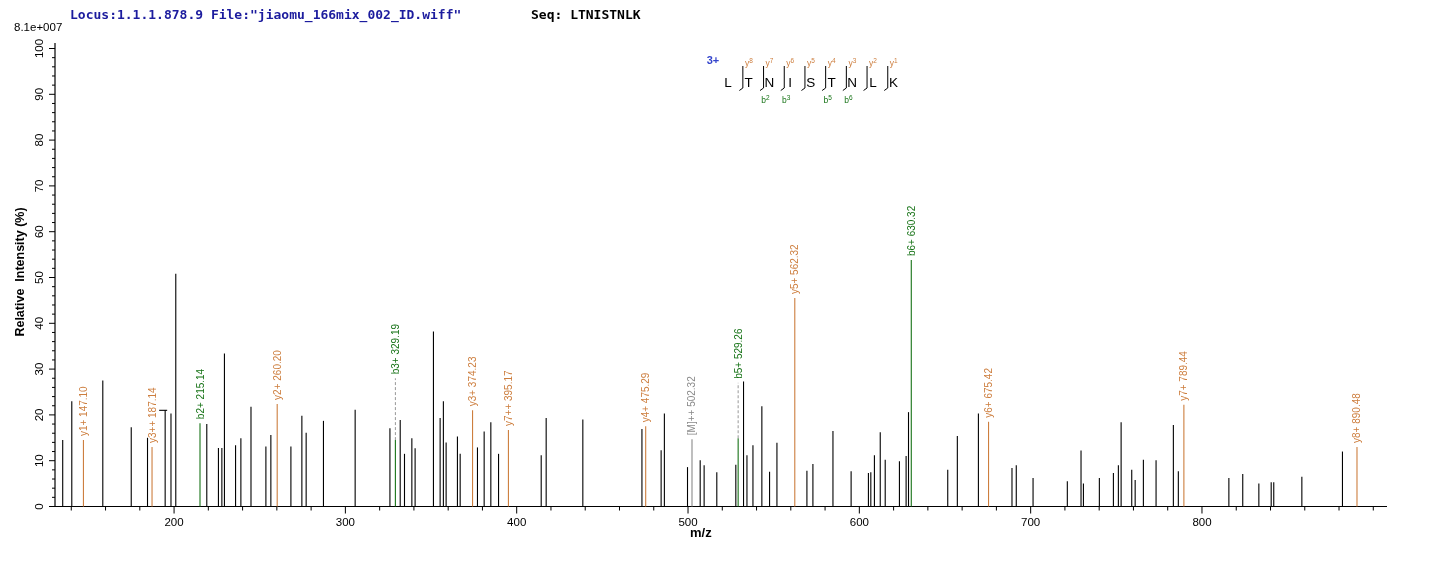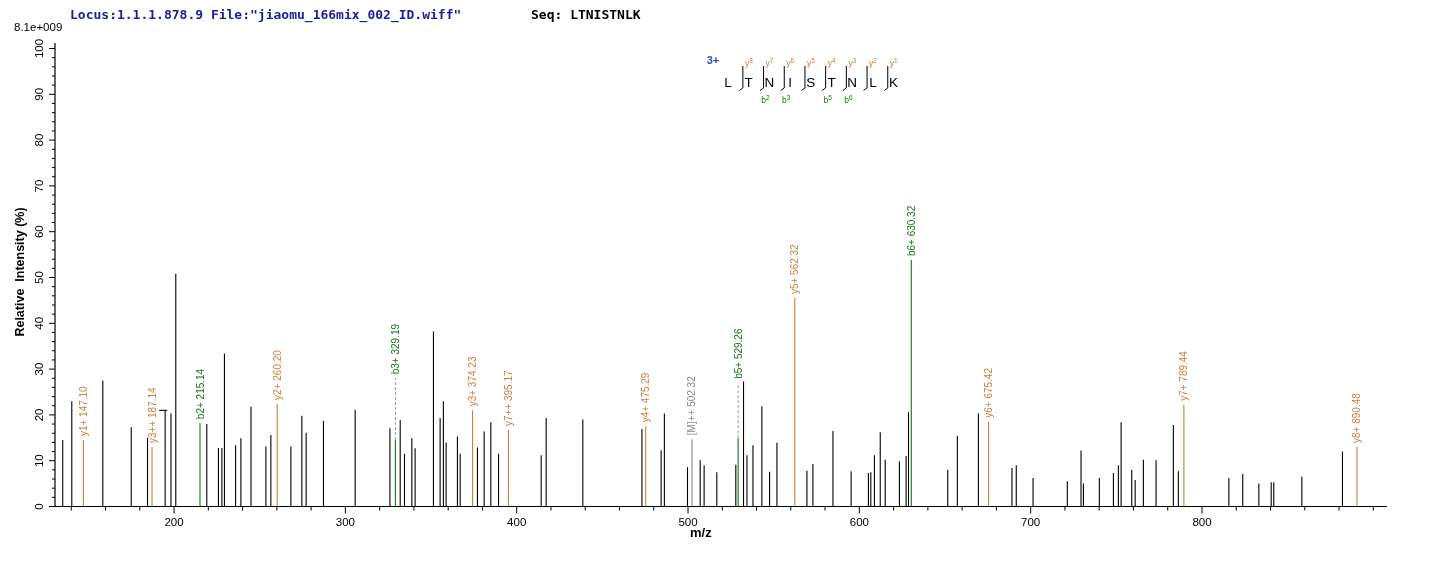--- a/index.html
+++ b/index.html
@@ -15,21 +15,21 @@
   text{font-family:"Liberation Sans",sans-serif;}
 </style>
 </head>
 <body>
 
 <div class="app">
   <div class="hdr">
     <span class="hdr-main">Locus:1.1.1.878.9 File:"jiaomu_166mix_002_ID.wiff"</span>
     <span class="hdr-seq">Seq: LTNISTNLK</span>
   </div>
-  <div class="maxint">8.1e+009</div>
+  <div class="maxint">8.1e+007</div>
   <svg id="spec" width="1436" height="562" viewBox="0 0 1436 562">
       <line x1="55" y1="43" x2="55" y2="506.5" stroke="#000000" stroke-width="1.2"></line>
       <line x1="55" y1="506.5" x2="1387" y2="506.5" stroke="#000000" stroke-width="1.2"></line>
       <line x1="71.27524115755627" y1="506.5" x2="71.27524115755627" y2="510.5" stroke="#000000" stroke-width="1"></line>
       <line x1="105.53890675241158" y1="506.5" x2="105.53890675241158" y2="510.5" stroke="#000000" stroke-width="1"></line>
       <line x1="139.80257234726687" y1="506.5" x2="139.80257234726687" y2="510.5" stroke="#000000" stroke-width="1"></line>
       <line x1="174.0662379421222" y1="506.5" x2="174.0662379421222" y2="513.5" stroke="#000000" stroke-width="1"></line>
       <text x="174.0662379421222" y="525.5" text-anchor="middle" font-size="11.5" fill="#000000">200</text>
       <line x1="208.3299035369775" y1="506.5" x2="208.3299035369775" y2="510.5" stroke="#000000" stroke-width="1"></line>
       <line x1="242.5935691318328" y1="506.5" x2="242.5935691318328" y2="510.5" stroke="#000000" stroke-width="1"></line>

